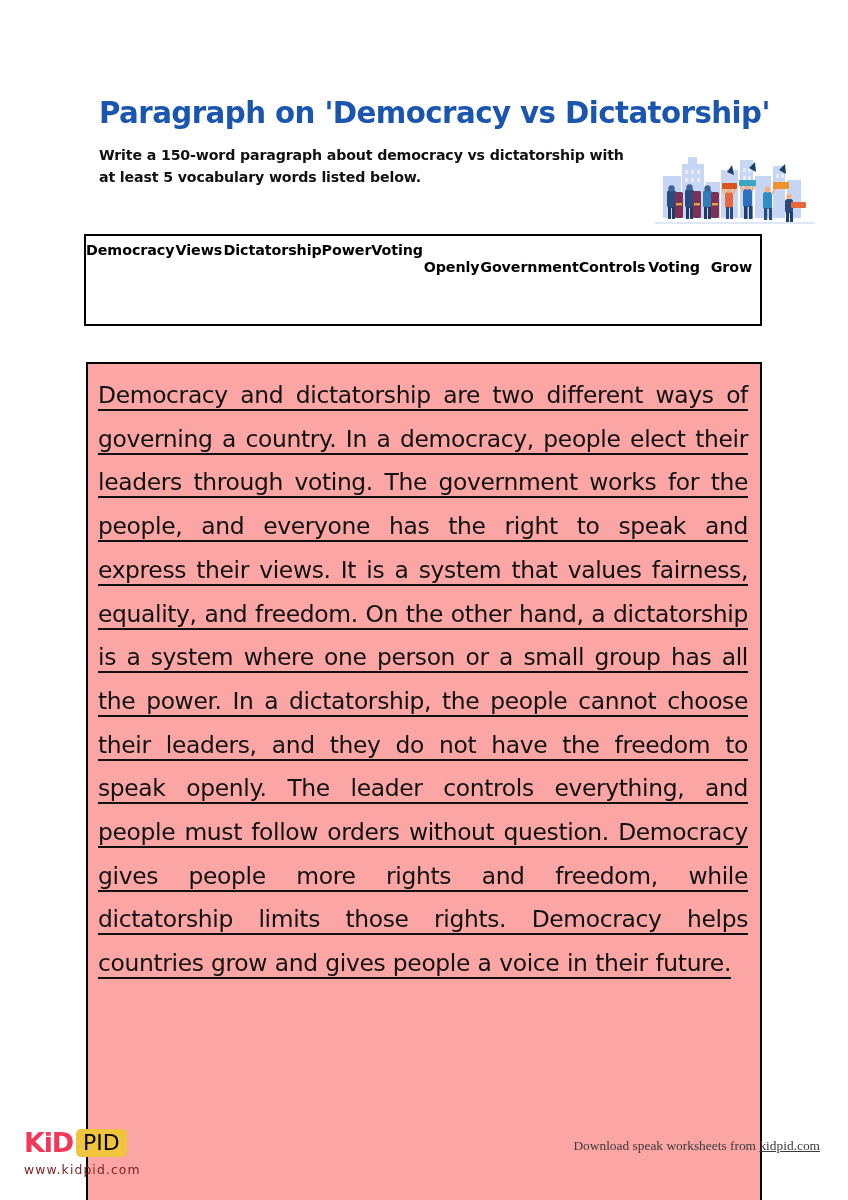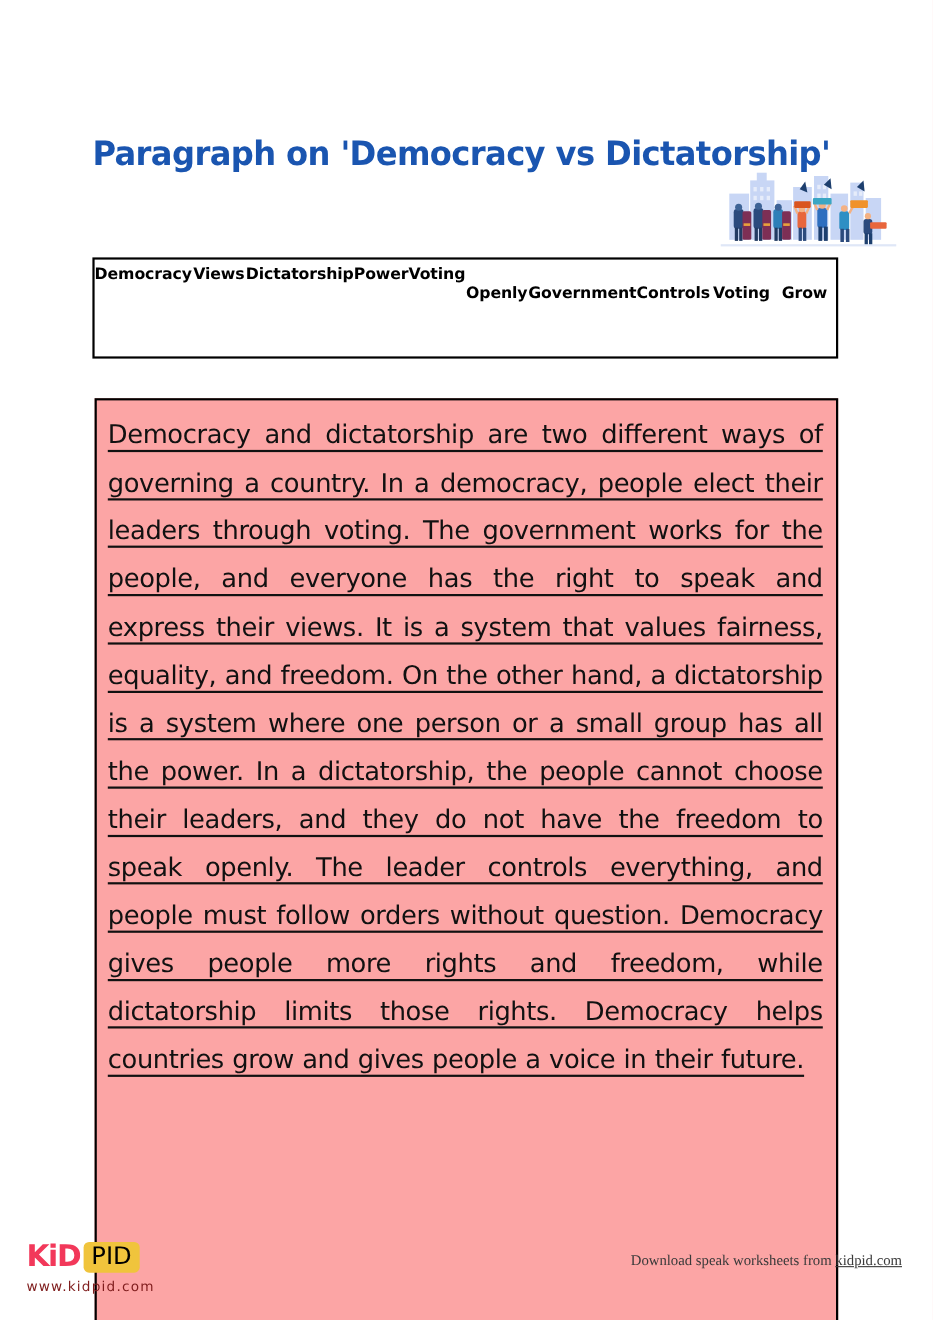--- a/index.html
+++ b/index.html
@@ -15,24 +15,23 @@
 
   .page {
     position: absolute;
     inset: 0;
     background: #ffffff;
   }
 
   
   .header {
     position: absolute;
-    left: 84px;
+    left: 99px;
     top: 96px;
     width: 690px;
-    margin-top: 28px;
   }
 
   .title {
     font-size: 30.5px;
     font-weight: bold;
     color: #1a55b0;
     letter-spacing: -0.6px;
     line-height: 1.1;
     white-space: nowrap;
     font-family: "DejaVu Sans", sans-serif;
@@ -179,20 +178,21 @@
     text-decoration: underline;
   }
 </style>
 </head>
 <body>
 
 <div class="page">
 
   <div class="header">
     <div class="title">Paragraph on 'Democracy vs Dictatorship'</div>
+    <div class="subtitle">Write a 150-word paragraph about democracy vs dictatorship with at least 5 vocabulary words listed below.</div>
   </div>
 
   <div class="illustration">
     <svg viewBox="0 0 160 84" xmlns="http://www.w3.org/2000/svg">
 
       <g fill="#c8d6f5">
         <rect x="8" y="30" width="18" height="42"></rect>
         <rect x="27" y="18" width="22" height="54"></rect>
         <rect x="33" y="11" width="9" height="9"></rect>
         <rect x="51" y="36" width="14" height="36"></rect>

